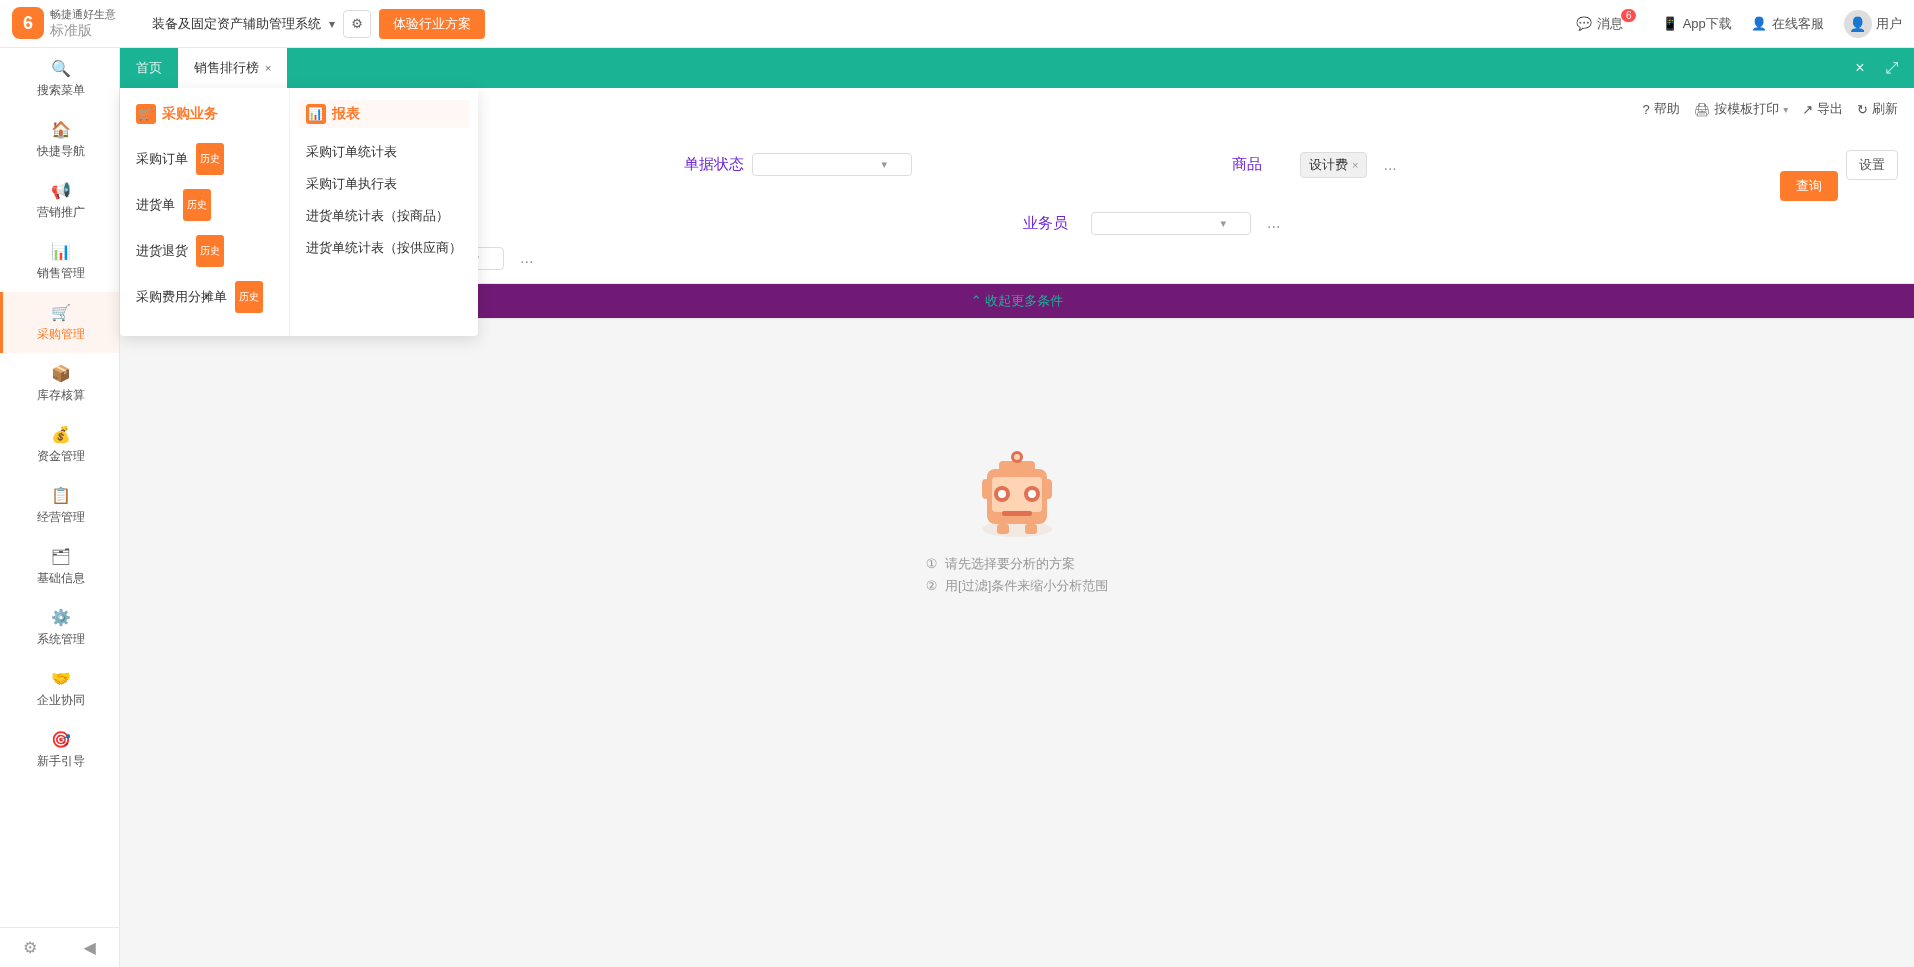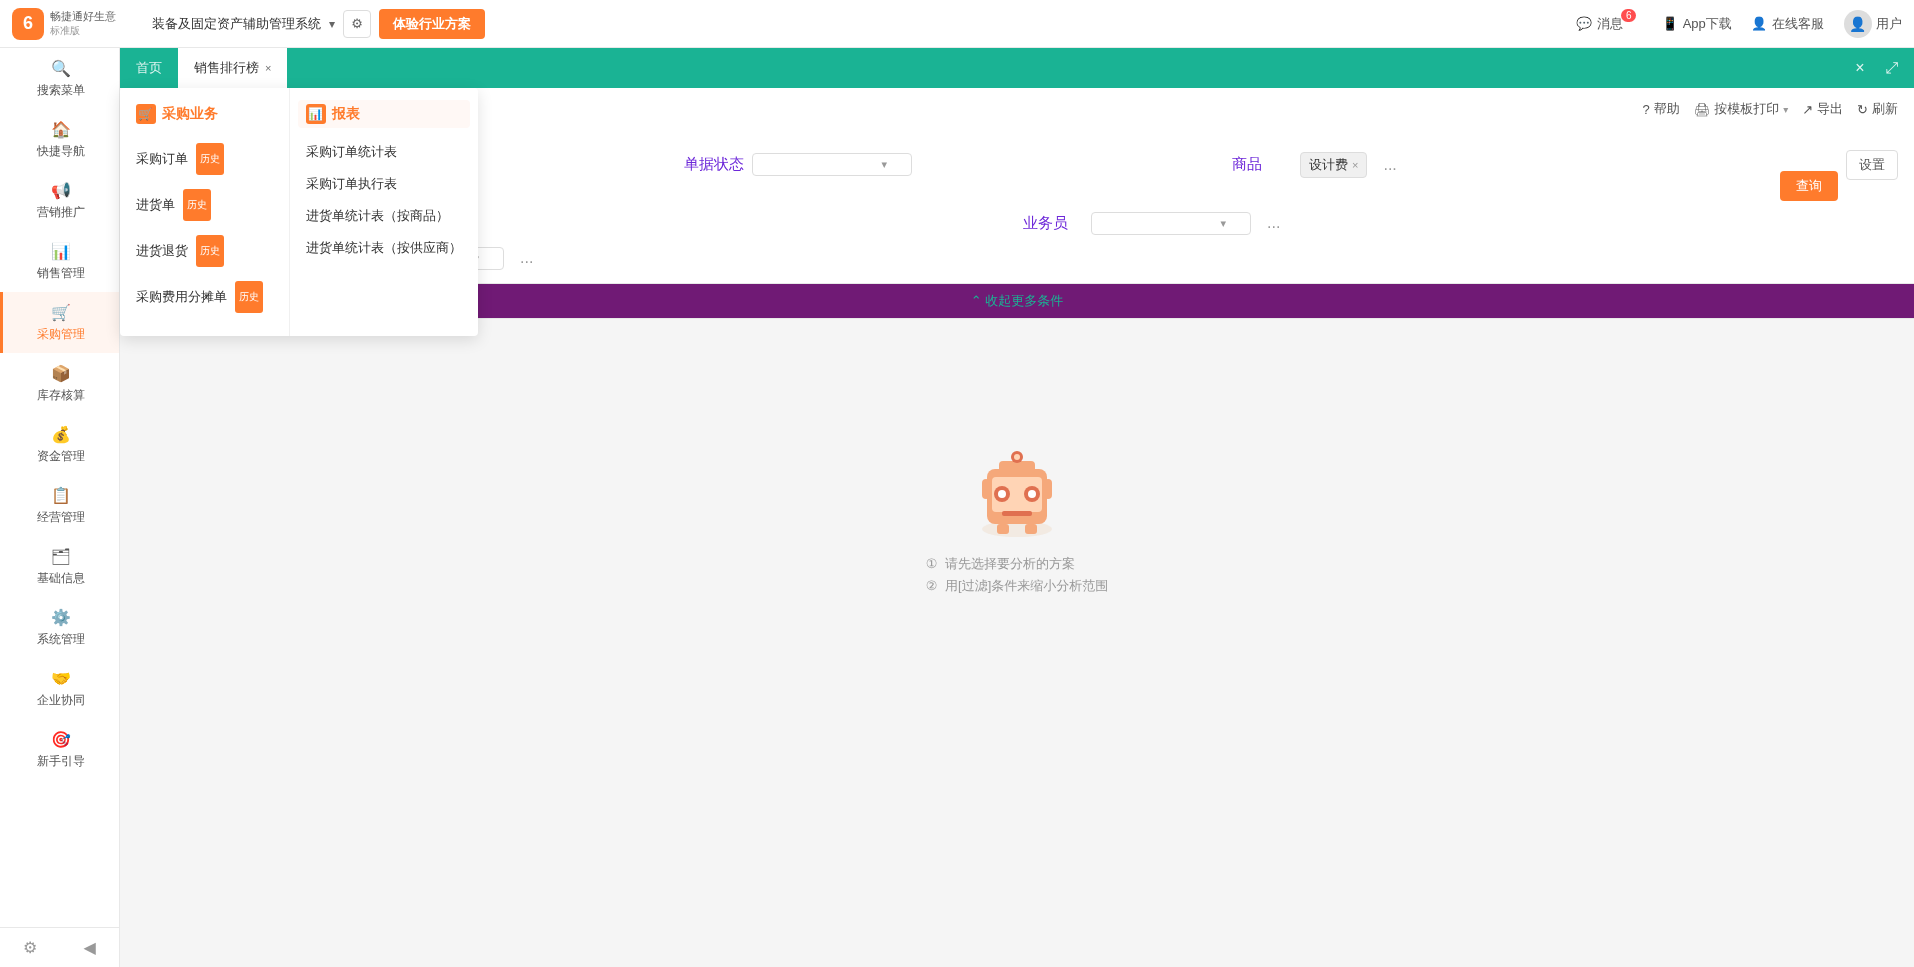--- a/index.html
+++ b/index.html
@@ -24,21 +24,21 @@
       gap: 6px;
     }
     .logo-icon {
       width: 32px; height: 32px;
       background: #ff7b2c;
       border-radius: 8px;
       display: flex; align-items: center; justify-content: center;
       color: #fff; font-size: 18px; font-weight: bold;
     }
     .logo-text { font-size: 11px; color: #666; line-height: 1.3; }
-    .logo-sub { font-size: 10px; color: #999; }
+    .logo-sub { font-size: 14px; color: #999; }
     .topbar-center {
       flex: 1;
       display: flex;
       align-items: center;
       gap: 8px;
       padding-left: 20px;
     }
     .system-name {
       font-size: 13px;
       color: #333;
@@ -57,21 +57,20 @@
       color: #666;
     }
     .btn-industry {
       background: #ff7b2c;
       color: #fff;
       border: none;
       padding: 6px 14px;
       border-radius: 4px;
       cursor: pointer;
       font-size: 13px;
-      font-weight: bold;
     }
     .topbar-right {
       display: flex;
       align-items: center;
       gap: 20px;
       margin-left: auto;
     }
     .topbar-right-item {
       display: flex; align-items: center; gap: 4px;
       cursor: pointer; color: #555; font-size: 13px;

